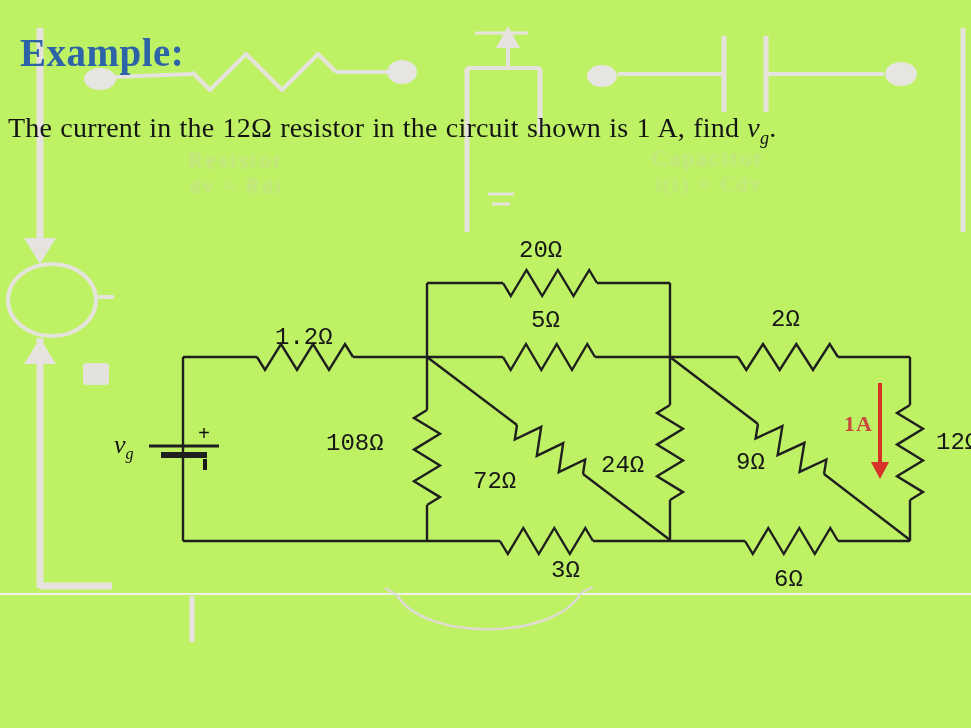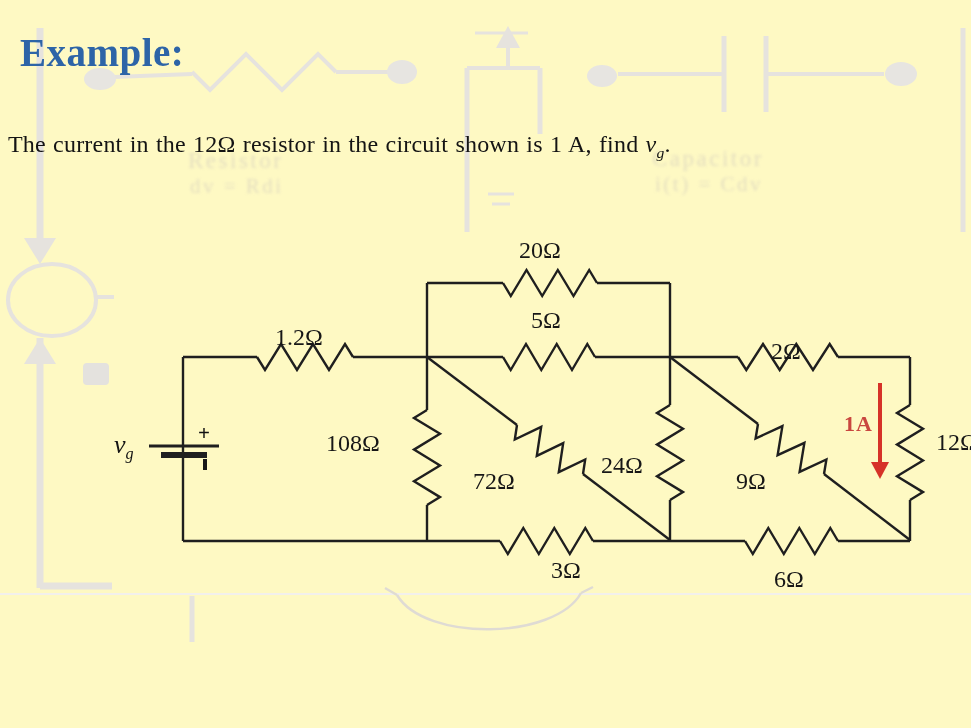--- a/index.html
+++ b/index.html
@@ -1,31 +1,31 @@
 <!DOCTYPE html>
 <html><head>
 <meta charset="utf-8">
 <style>
   html,body{margin:0;padding:0;background:#fff;}
   .page{
     position:relative;width:971px;height:728px;overflow:hidden;
-    background:#fef9c3;
+    background:#bef264;
     font-family:"Liberation Serif","DejaVu Serif",serif;
     color:#161616;
   }
   .abs{position:absolute;white-space:nowrap;}
   .title{
     left:20px;top:30px;font-size:39px;font-weight:bold;color:#2d64a7;letter-spacing:0.5px;
   }
   .problem{
-    left:8px;top:131px;font-size:24px;color:#141414;letter-spacing:0.2px;word-spacing:1px;
+    left:8px;top:112px;font-size:28px;color:#141414;letter-spacing:0.2px;word-spacing:1px;
   }
   .problem .var{font-style:italic;}
   .problem sub{font-size:0.65em;font-style:italic;line-height:0;}
-  .rlabel{font-size:24px;color:#171717;}
+  .rlabel{font-size:24px;color:#171717;font-family:Liberation Mono, monospace;}
   .current-label{font-size:22px;color:#c9473f;font-weight:bold;letter-spacing:1px;}
   .vg{font-size:26px;font-style:italic;color:#141414;}
   .vg sub{font-size:0.62em;line-height:0;}
   .plus-mark{font-size:21px;font-weight:bold;color:#111;}
   .minus-bar{width:4px;height:11px;background:#181818;}
   .ghost-text{
     color:#cfc8bc;opacity:0.55;filter:blur(1.6px);letter-spacing:2.5px;font-size:23px;
   }
   svg{position:absolute;left:0;top:0;}
 </style>
@@ -112,25 +112,25 @@
   <div class="abs ghost-text" style="left:652px;top:146px;">Capacitor</div>
   <div class="abs ghost-text" style="left:655px;top:172px;font-size:21px;">i(t) = Cdv</div>
 
   <div class="abs title">Example:</div>
 
   <div class="abs problem"><span>The current in the 12Ω resistor in the circuit shown is 1 A, find </span><span class="var">v</span><sub>g</sub><span>.</span></div>
 
   <div class="abs rlabel" style="left:519px;top:237px;">20Ω</div>
   <div class="abs rlabel" style="left:275px;top:324px;">1.2Ω</div>
   <div class="abs rlabel" style="left:531px;top:307px;text-align:right;">5Ω</div>
-  <div class="abs rlabel" style="left:771px;top:306px;margin-top:32px;">2Ω</div>
+  <div class="abs rlabel" style="left:771px;top:306px;">2Ω</div>
   <div class="abs rlabel" style="left:326px;top:430px;text-align:right;">108Ω</div>
   <div class="abs rlabel" style="left:473px;top:468px;">72Ω</div>
   <div class="abs rlabel" style="left:601px;top:452px;">24Ω</div>
-  <div class="abs rlabel" style="left:736px;top:468px;">9Ω</div>
+  <div class="abs rlabel" style="left:736px;top:449px;">9Ω</div>
   <div class="abs rlabel" style="left:936px;top:429px;">12Ω</div>
   <div class="abs rlabel" style="left:551px;top:557px;">3Ω</div>
   <div class="abs rlabel" style="left:774px;top:566px;">6Ω</div>
 
   <div class="abs current-label" style="left:844px;top:411px;">1A</div>
 
   <div class="abs vg" style="left:114px;top:430px;"><span>v</span><sub>g</sub></div>
   <div class="abs plus-mark" style="left:198px;top:421px;">+</div>
   <div class="abs minus-bar" style="left:203px;top:459px;"></div>
 

